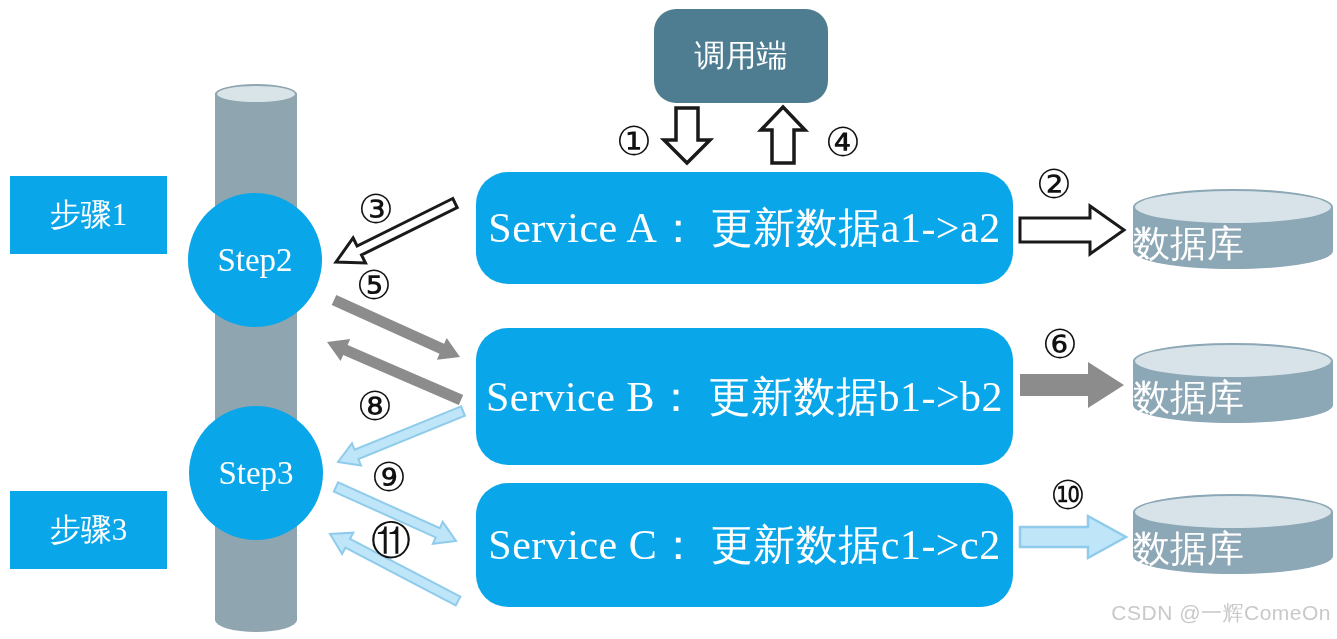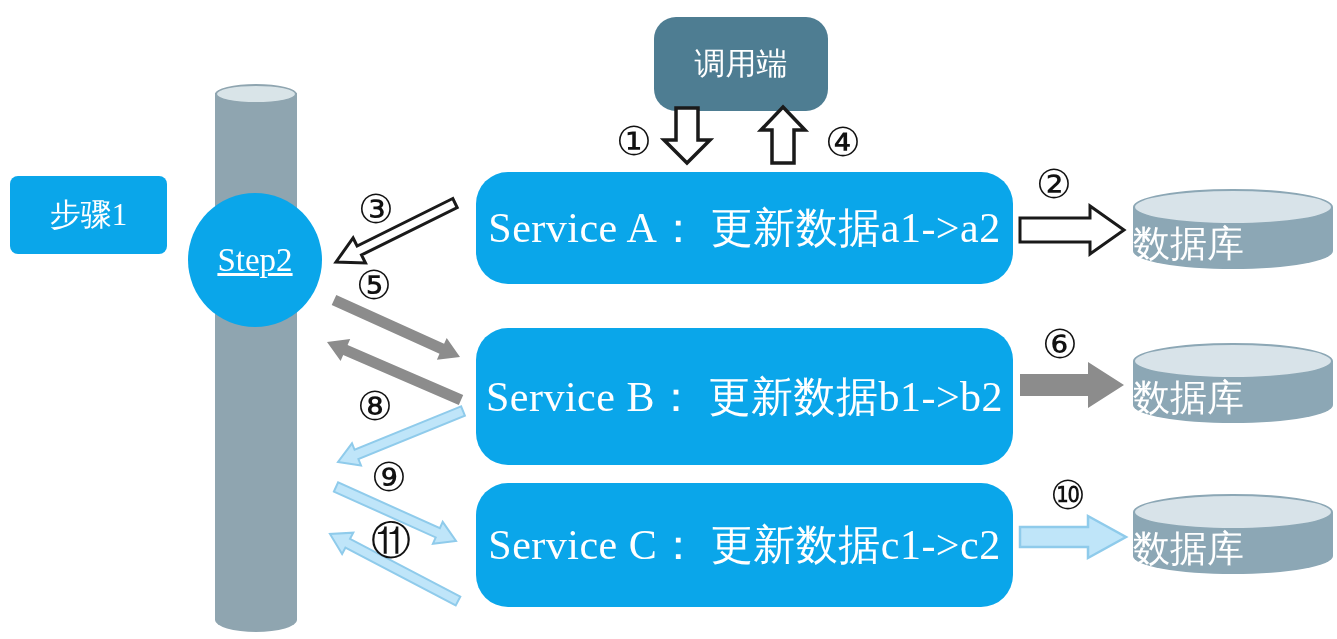--- a/index.html
+++ b/index.html
@@ -17,33 +17,33 @@
     color:#ffffff;
     display:flex;align-items:center;justify-content:center;
     text-align:center;
   }
   .service-box{
     left:476px;width:537px;border-radius:32px;
     font-size:42px;letter-spacing:0.5px;
   }
   .step-box{
     left:10px;width:157px;height:78px;
-    font-size:31px;border-radius:8px;
+    font-size:31px;border-radius:0;
   }
   .circle{
     position:absolute;width:134px;height:134px;border-radius:50%;
     background:#0aa6ea;color:#ffffff;
     display:flex;align-items:center;justify-content:center;
-    font-size:33px;z-index:4;text-decoration:underline;
+    font-size:33px;z-index:4;
   }
   .caller-box{
     position:absolute;left:654px;top:9px;width:174px;height:94px;
     background:#4e7d92;border-radius:22px;
     color:#ffffff;font-size:31px;
-    display:flex;align-items:center;justify-content:center;z-index:3;margin-top:8px;
+    display:flex;align-items:center;justify-content:center;z-index:3;
   }
   
   .pipe-body{
     position:absolute;left:215px;top:93px;width:82px;height:539px;
     background:#8fa5b0;
     border-radius:0 0 41px 41px / 0 0 12px 12px;
     z-index:2;
   }
   .pipe-top{
     position:absolute;left:215px;top:84px;width:82px;height:20px;
@@ -88,23 +88,29 @@
   <div class="pipe-body"></div>
   <div class="pipe-top"></div>
 
   <div class="caller-box">
     <span>调用端</span>
   </div>
 
   <div class="blue-box step-box" style="top:176px">
     <span>步骤1</span>
   </div>
+  <div class="blue-box step-box" style="top:491px">
+    <span>步骤3</span>
+  </div>
 
   <div class="circle" style="left:188px;top:193px">
     <span>Step2</span>
+  </div>
+  <div class="circle" style="left:189px;top:406px">
+    <span>Step3</span>
   </div>
 
   <div class="blue-box service-box" style="top:172px;height:112px">
     <span>Service A： 更新数据a1-&gt;a2</span>
   </div>
   <div class="blue-box service-box" style="top:328px;height:137px">
     <span>Service B： 更新数据b1-&gt;b2</span>
   </div>
   <div class="blue-box service-box" style="top:483px;height:124px">
     <span>Service C： 更新数据c1-&gt;c2</span>
@@ -155,14 +161,15 @@
   <span class="num-label" style="left:843px;top:142px">④</span>
   <span class="num-label" style="left:1054px;top:184px">②</span>
   <span class="num-label" style="left:376px;top:209px">③</span>
   <span class="num-label" style="left:374px;top:285px">⑤</span>
   <span class="num-label" style="left:1060px;top:344px">⑥</span>
   <span class="num-label" style="left:375px;top:406px">⑧</span>
   <span class="num-label" style="left:389px;top:477px">⑨</span>
   <span class="num-label" style="left:1068px;top:495px">⑩</span>
   <span class="num-label" style="left:391px;top:540px">⑪</span>
 
+  <div class="watermark">CSDN @一辉ComeOn</div>
 
 </div>
 
 </body></html>

